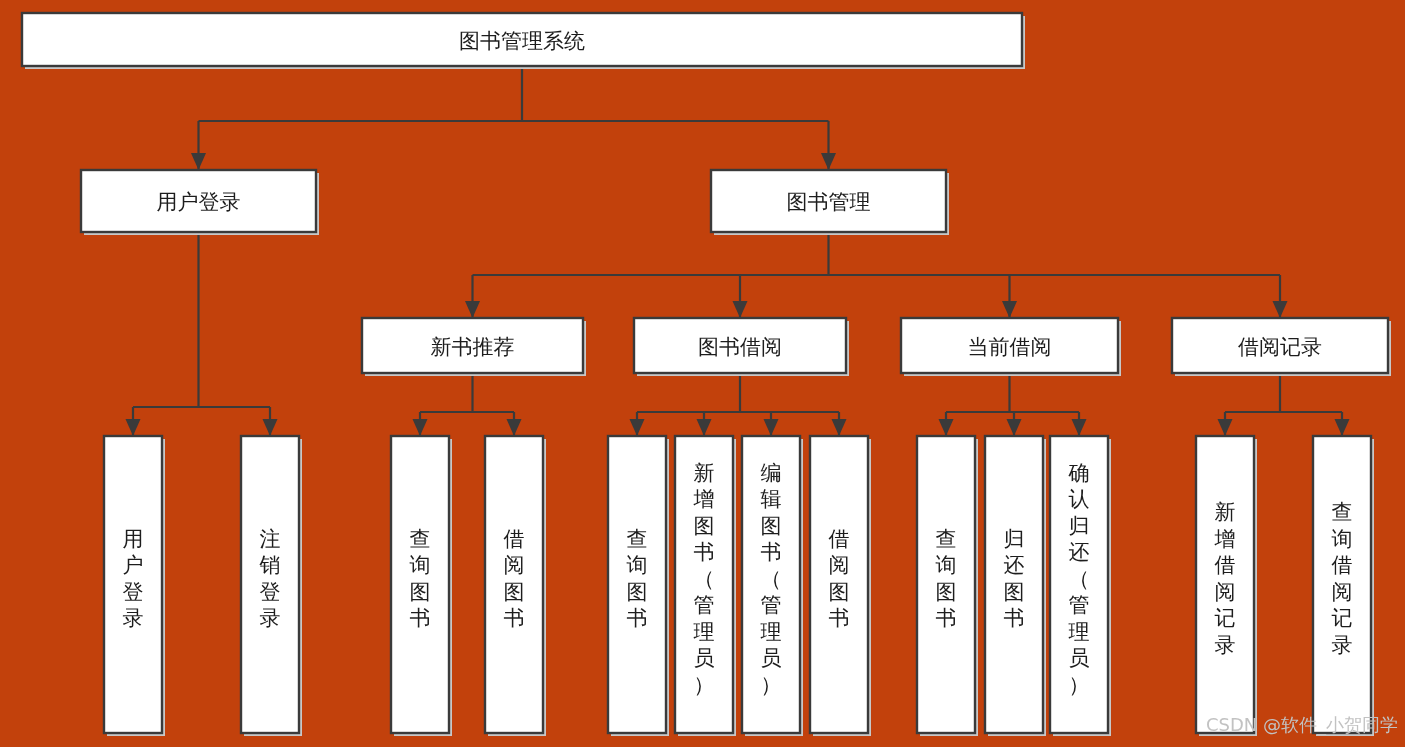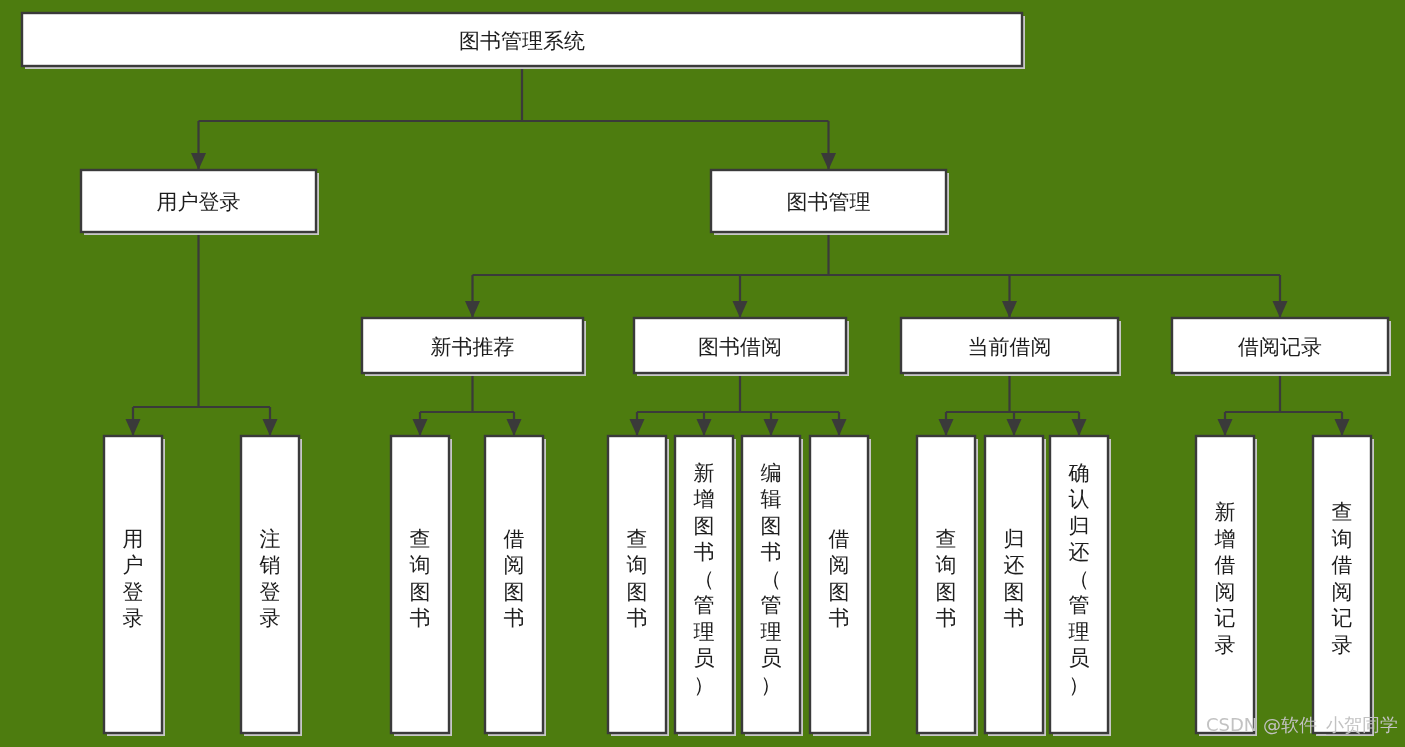--- a/index.html
+++ b/index.html
@@ -8,21 +8,21 @@
     padding: 0;
     background: #ffffff;
   }
   body {
     font-family: "DejaVu Sans", "Liberation Sans", sans-serif;
   }
   #diagram-root {
     position: relative;
     width: 1405px;
     height: 747px;
-    background: #4d7c0f;
+    background: #c2410c;
     overflow: hidden;
   }
   svg.diagram-canvas {
     position: absolute;
     left: 0;
     top: 0;
     width: 1405px;
     height: 747px;
   }
   .node-box {

